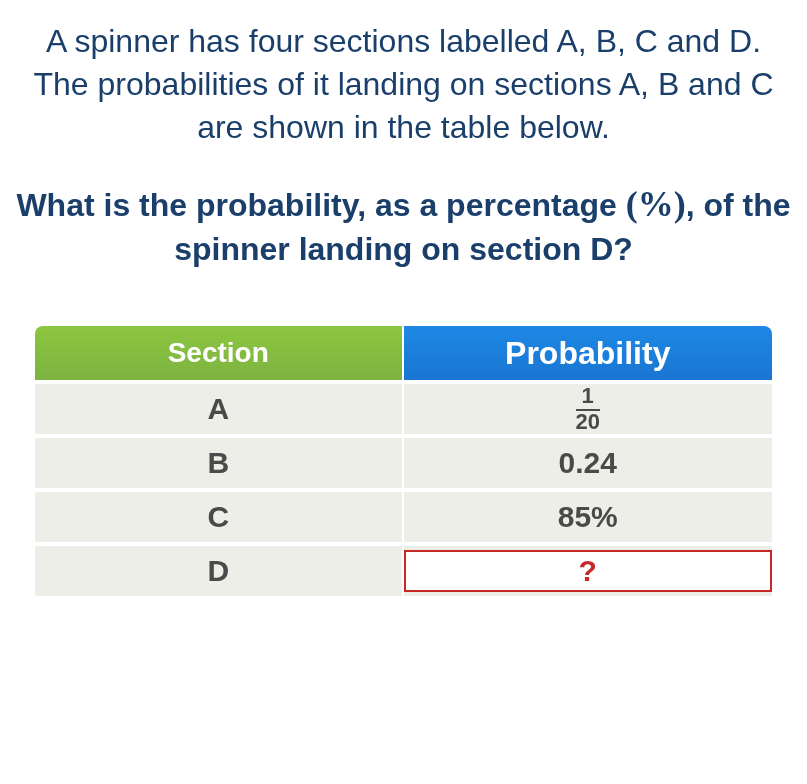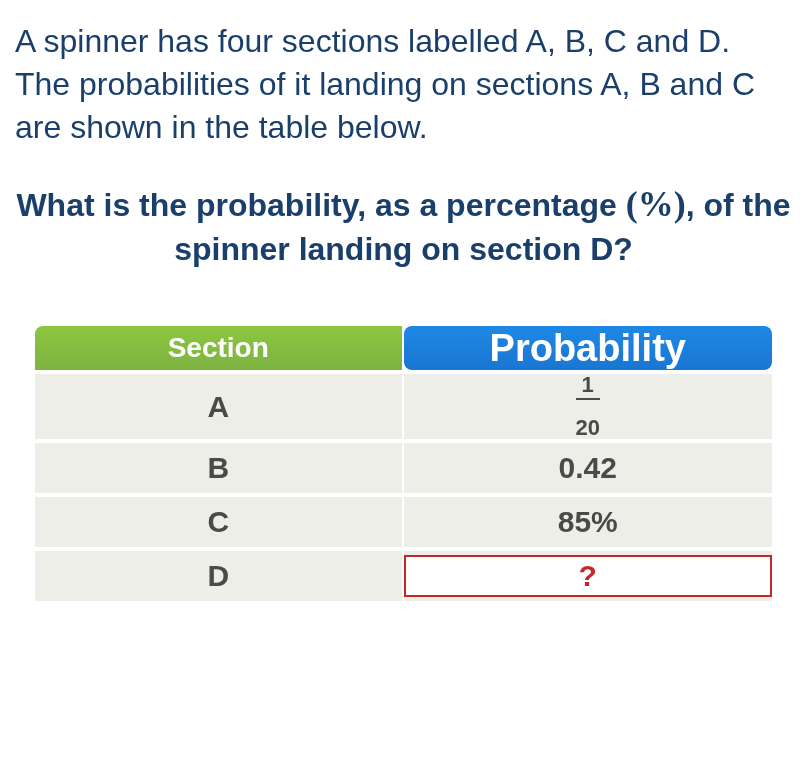--- a/index.html
+++ b/index.html
@@ -10,20 +10,21 @@
     body {
       width: 807px;
       height: 784px;
       background: #ffffff;
       font-family: Arial, Helvetica, sans-serif;
       padding: 20px 15px;
     }
     .question-text {
       color: #1a3f6b;
       font-size: 32px;
+      text-align: center;
       line-height: 1.35;
       margin-bottom: 30px;
     }
     .question-text-2 {
       color: #1a3f6b;
       font-size: 32px;
       text-align: center;
       line-height: 1.35;
       margin-bottom: 55px;
       font-weight: bold;
@@ -34,41 +35,40 @@
     }
     .table-container {
       margin: 0 20px;
     }
     .table {
       width: 100%;
       border-collapse: separate;
       border-spacing: 0;
     }
     .header-row {
-      height: 44px;
+      height: 54px;
     }
     .header-cell-section {
       background: linear-gradient(to bottom, #8dc63f 0%, #7cb342 100%);
       color: #ffffff;
       font-size: 28px;
       font-weight: bold;
       text-align: center;
       width: 50%;
       border-top-left-radius: 8px;
       border-right: 2px solid #ffffff;
     }
     .header-cell-probability {
       background: linear-gradient(to bottom, #1e88e5 0%, #1976d2 100%);
       color: #ffffff;
-      font-size: 38px;
+      font-size: 32px;
       font-weight: bold;
       text-align: center;
       width: 50%;
       border-top-right-radius: 8px;
-      border-radius: 8px;
     }
     .data-row {
       height: 54px;
       background: #eeeee9;
     }
     .data-cell {
       text-align: center;
       font-size: 30px;
       font-weight: bold;
       color: #4a4a4a;
@@ -85,21 +85,21 @@
       font-size: 22px;
       line-height: 1;
       vertical-align: middle;
       font-weight: bold;
     }
     .fraction .num {
       padding-bottom: 2px;
     }
     .fraction .den {
       border-top: 2px solid #4a4a4a;
-      padding-top: 17px;
+      padding-top: 0;
     }
     .answer-box {
       border: 2.5px solid #c62828;
       color: #c62828;
       font-size: 30px;
       font-weight: bold;
       text-align: center;
       background: #ffffff;
       height: 42px;
       line-height: 38px;
@@ -130,21 +130,21 @@
       <td class="data-cell section-col">A</td>
       <td class="data-cell">
         <span class="fraction">
           <span class="num">1</span>
           <span class="den">20</span>
         </span>
       </td>
     </tr>
     <tr class="data-row">
       <td class="data-cell section-col">B</td>
-      <td class="data-cell">0.42</td>
+      <td class="data-cell">0.24</td>
     </tr>
     <tr class="data-row">
       <td class="data-cell section-col">C</td>
       <td class="data-cell">85%</td>
     </tr>
     <tr class="data-row">
       <td class="data-cell section-col">D</td>
       <td class="answer-cell">
         <div class="answer-box">?</div>
       </td>

